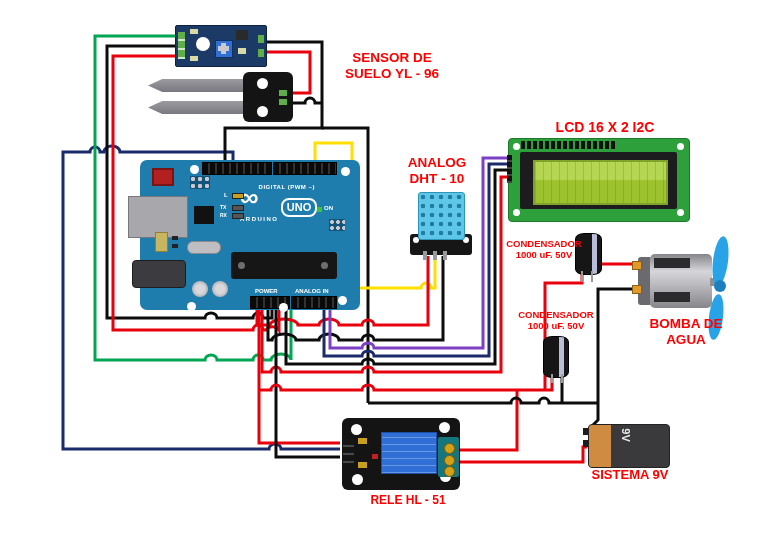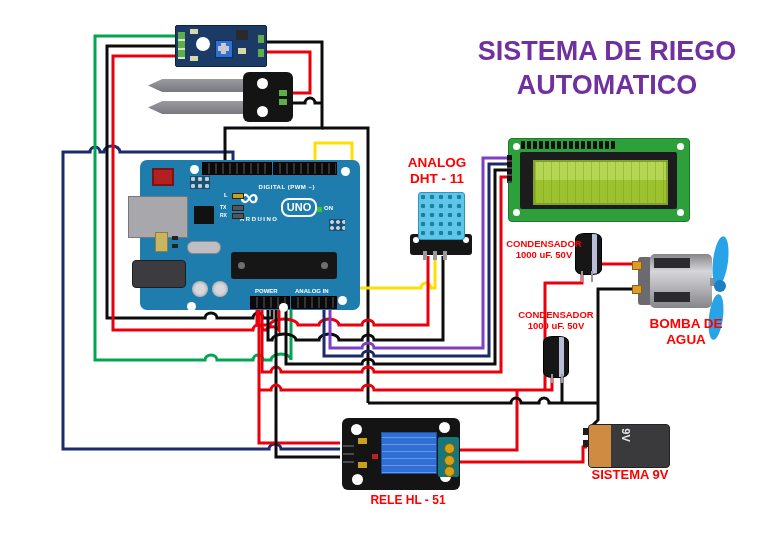--- a/index.html
+++ b/index.html
@@ -92,24 +92,20 @@
 
     <path d="M582,271 V283 H545 V390" stroke="#e8000d"></path>
     <path d="M592,271 V264 H640" stroke="#e8000d"></path>
 
     <path d="M368,403 H511 a5,5 0 0 1 10,0 H539 a5,5 0 0 1 10,0 H598" stroke="#0c0c0c"></path>
     <path d="M562,376 V403" stroke="#0c0c0c"></path>
     <path d="M640,289 H598 V420 L589,429" stroke="#0c0c0c"></path>
     <path d="M451,462 H583 V447 H587" stroke="#e8000d"></path>
   </svg>
 
-  <div class="title">
-    <div>SISTEMA DE RIEGO</div>
-    <div>AUTOMATICO</div>
-  </div>
 
   <div class="comp soilmod">
     <div class="hole" style="left:20px;top:11px;width:14px;height:14px;"></div>
     <div style="position:absolute;left:39px;top:14px;width:16px;height:16px;background:#2f6fd6;border:1px solid #10315e;">
       <div style="position:absolute;left:5px;top:2px;width:5px;height:11px;background:#c9c9cf;"></div>
       <div style="position:absolute;left:2px;top:5px;width:11px;height:5px;background:#c9c9cf;"></div>
     </div>
     <div style="position:absolute;left:2px;top:6px;width:7px;height:27px;background:repeating-linear-gradient(180deg,#5fae4a 0 7px,#cfe8c8 7px 9px);"></div>
     <div style="position:absolute;left:82px;top:9px;width:6px;height:8px;background:#5fae4a;"></div>
     <div style="position:absolute;left:82px;top:23px;width:6px;height:8px;background:#5fae4a;"></div>
@@ -228,24 +224,29 @@
     </div>
   </div>
 
   <div class="comp battnub" style="left:583px;top:428px;"></div>
   <div class="comp battnub" style="left:583px;top:440px;"></div>
   <div class="comp batt">
     <div class="batt-orange"></div>
     <div class="batt-9v">9V</div>
   </div>
 
+  <div class="lbl" style="left:332px;top:50px;width:120px;font-size:13.5px;">
+    <div>SENSOR DE</div>
+    <div>SUELO YL - 96</div>
+  </div>
   <div class="lbl" style="left:398px;top:155px;width:78px;font-size:13.5px;">
     <div>ANALOG</div>
-    <div>DHT - 11</div>
-  </div>
+    <div>DHT - 10</div>
+  </div>
+  <div class="lbl" style="left:540px;top:119px;width:130px;font-size:14px;">LCD 16 X 2 I2C</div>
   <div class="lbl" style="left:503px;top:239px;width:82px;font-size:9.5px;">
     <div>CONDENSADOR</div>
     <div>1000 uF. 50V</div>
   </div>
   <div class="lbl" style="left:515px;top:310px;width:82px;font-size:9.5px;">
     <div>CONDENSADOR</div>
     <div>1000 uF. 50V</div>
   </div>
   <div class="lbl" style="left:640px;top:316px;width:92px;font-size:13.5px;">
     <div>BOMBA DE</div>

